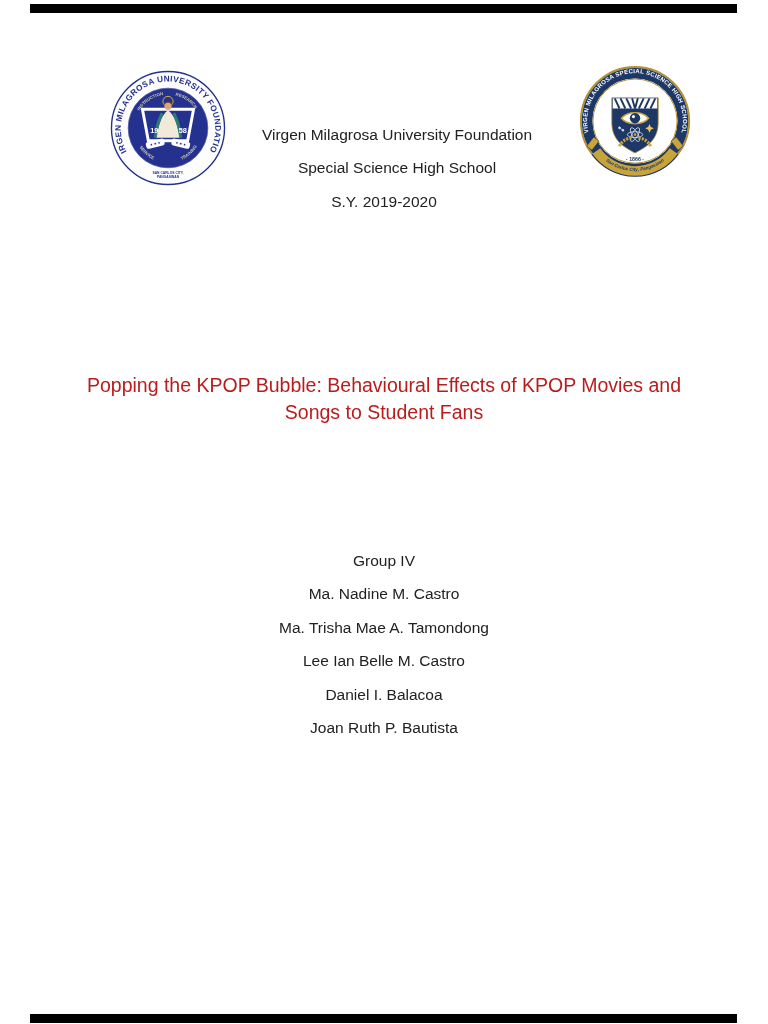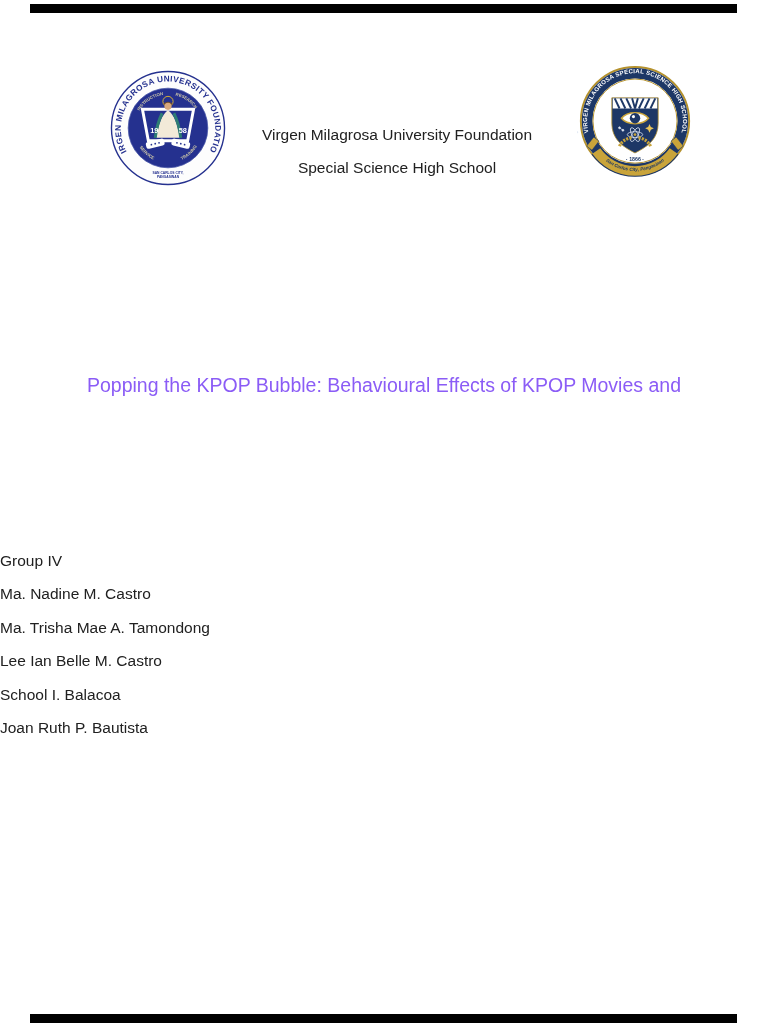--- a/index.html
+++ b/index.html
@@ -18,24 +18,24 @@
   .txtline{
     position:absolute;left:0;width:768px;text-align:center;
     color:#212121;font-size:15.5px;line-height:20px;white-space:pre;
   }
   .shift{transform:translateX(13px);}
   .l1{top:125px;}
   .l2{top:158px;}
   .l3{top:192px;}
   .title{
     position:absolute;left:0;top:372px;width:768px;text-align:center;
-    color:#8b5cf6;font-size:19.5px;line-height:27.4px;font-weight:400;
+    color:#b91c1c;font-size:19.5px;line-height:27.4px;font-weight:400;
   }
   .authors{
-    position:absolute;left:0;top:544px;width:768px;text-align:left;
+    position:absolute;left:0;top:544px;width:768px;text-align:center;
     color:#212121;font-size:15.5px;line-height:33.45px;
   }
   .authors div{height:33.45px;}
 </style>
 </head>
 <body>
 
 <div class="page">
 
   <div class="bar top"></div>
@@ -155,27 +155,29 @@
       <path d="M 20,95 A 49,49 0 0 0 100,95" fill="none" stroke="#1d3766" stroke-width="12"></path>
       <path d="M 20,95 A 49,49 0 0 0 100,95" fill="none" stroke="#c9a43a" stroke-width="10"></path>
     </g>
     <text font-size="4.8" font-weight="bold" font-style="italic" fill="#1d3766">
       <textPath href="#sArcBan" startOffset="50%" text-anchor="middle">San Carlos City, Pangasinan</textPath>
     </text>
   </svg>
 
   <div class="txtline shift l1">Virgen Milagrosa University Foundation</div>
   <div class="txtline shift l2">Special Science High School</div>
+  <div class="txtline l3">S.Y. 2019-2020</div>
 
   <div class="title">
     <div>Popping the KPOP Bubble: Behavioural Effects of KPOP Movies and</div>
+    <div>Songs to Student Fans</div>
   </div>
 
   <div class="authors">
     <div>Group IV</div>
     <div>Ma. Nadine M. Castro</div>
     <div>Ma. Trisha Mae A. Tamondong</div>
     <div>Lee Ian Belle M. Castro</div>
-    <div>School I. Balacoa</div>
+    <div>Daniel I. Balacoa</div>
     <div>Joan Ruth P. Bautista</div>
   </div>
 
 </div>
 
 </body></html>

